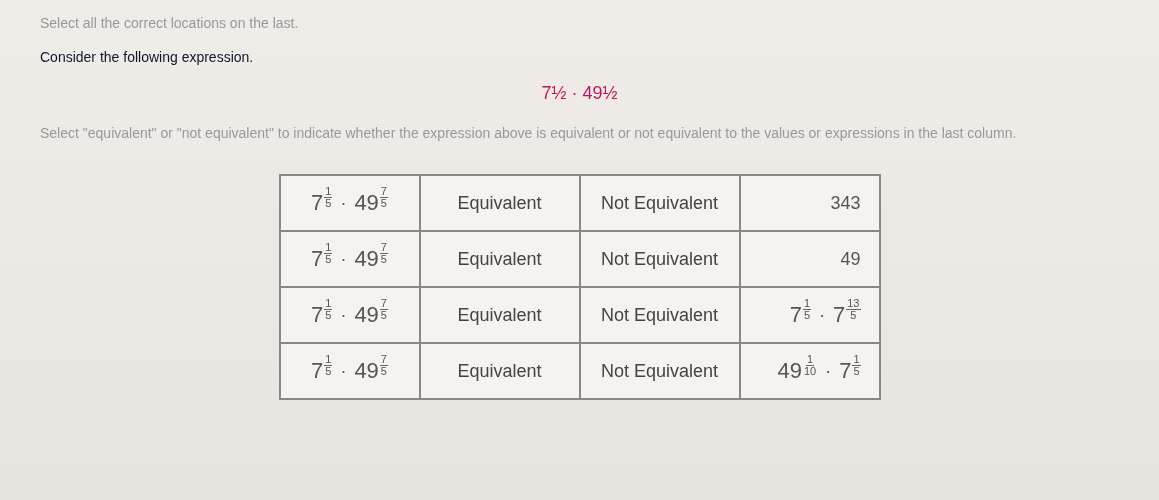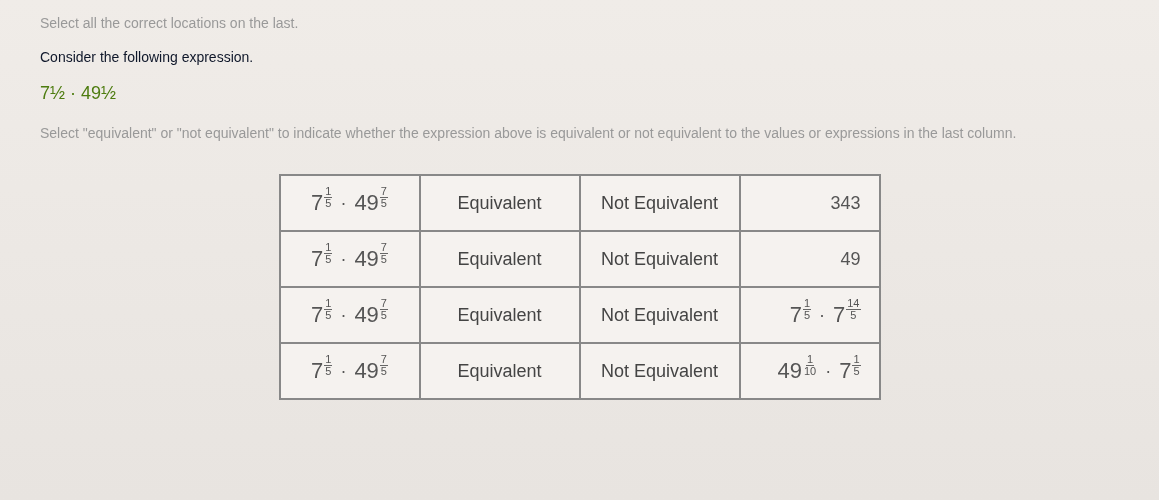--- a/index.html
+++ b/index.html
@@ -18,22 +18,23 @@
       margin-bottom: 18px;
       filter: blur(0.5px);
     }
     .consider {
       font-size: 14px;
       color: #0f172a;
       margin-bottom: 18px;
       filter: blur(0.5px);
     }
     .center-expr {
+      text-align: center;
       font-size: 18px;
-      color: #4d7c0f;
+      color: #be185d;
       margin-bottom: 18px;
       filter: blur(0.4px);
     }
     .select-text {
       font-size: 14px;
       color: #999;
       margin-bottom: 30px;
       line-height: 1.6;
       filter: blur(0.6px);
     }
@@ -176,21 +177,21 @@
                 <span class="base">7</span>
                 <span class="pow">
                   <span class="pow-num">1</span>
                   <span class="pow-den">5</span>
                 </span>
               </span>
               <span class="dot">·</span>
               <span class="base-pow">
                 <span class="base">7</span>
                 <span class="pow">
-                  <span class="pow-num">14</span>
+                  <span class="pow-num">13</span>
                   <span class="pow-den">5</span>
                 </span>
               </span>
             </span></td>
         </tr>
         <tr>
           <td class="expr-cell"><span class="frac-expr">
               <span class="base-pow">
                 <span class="base">7</span>
                 <span class="pow">

